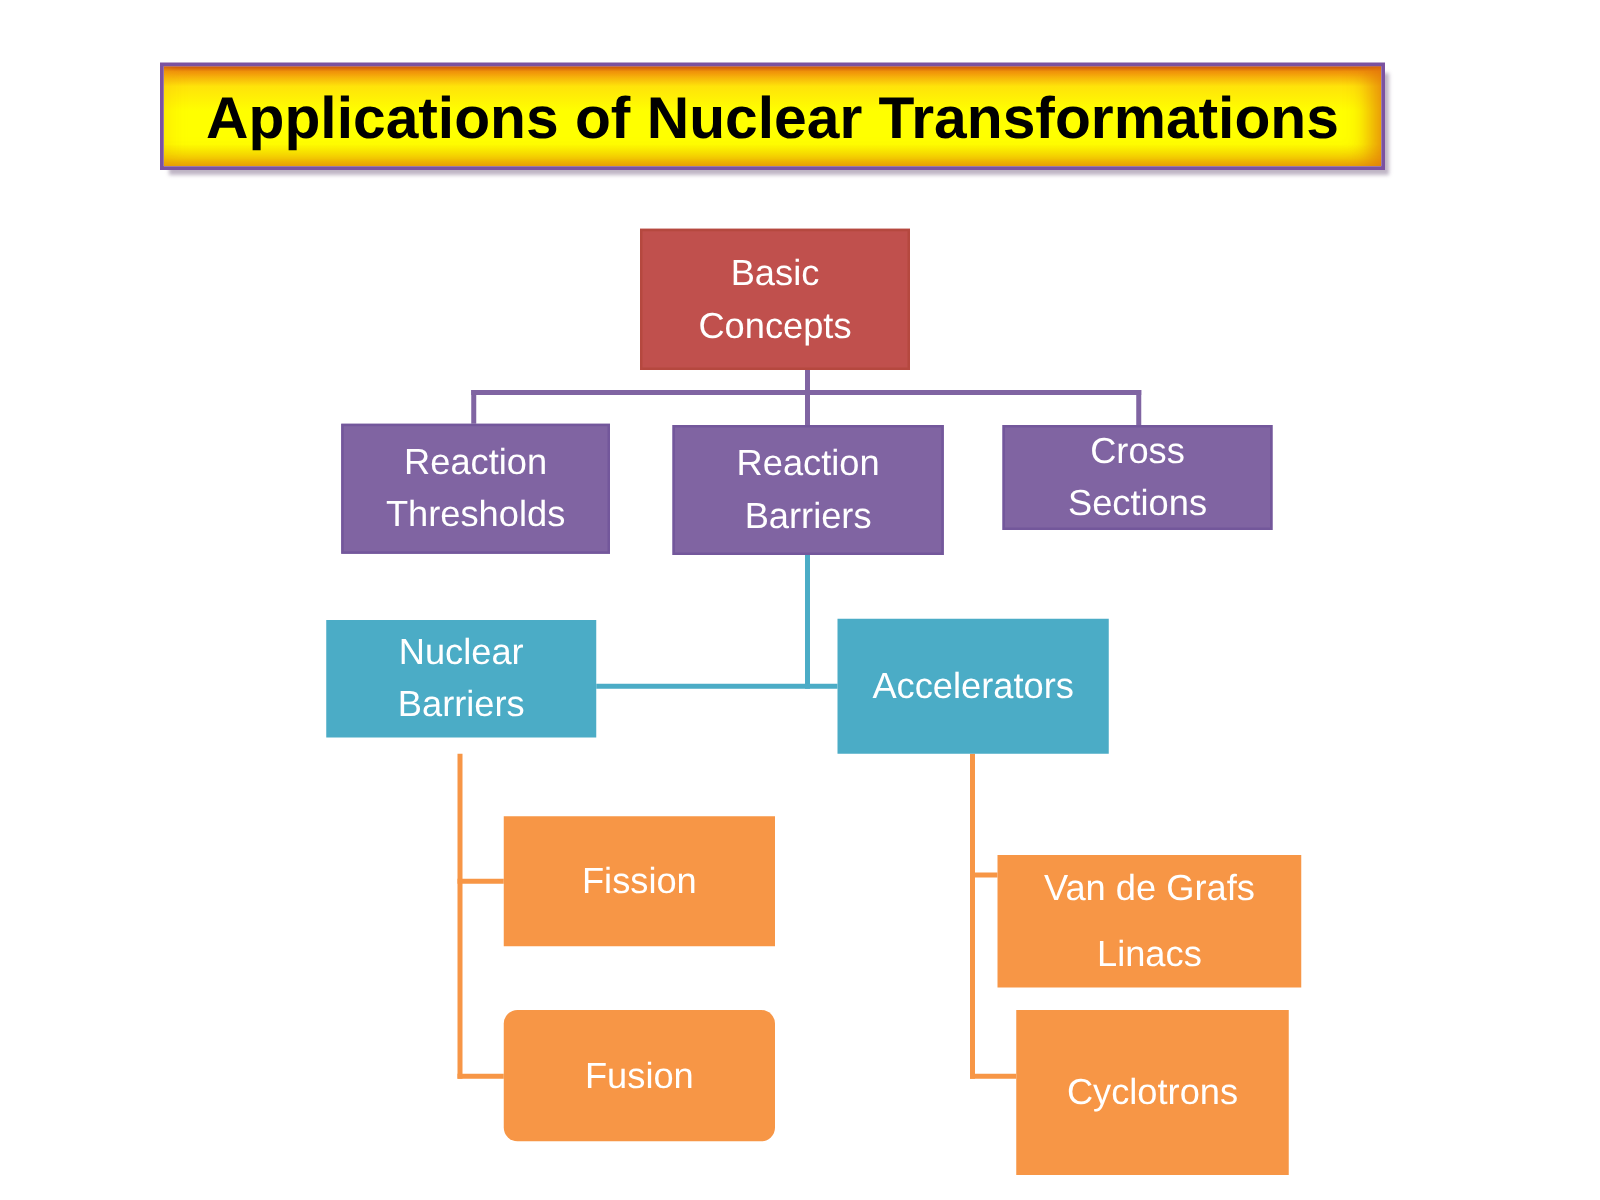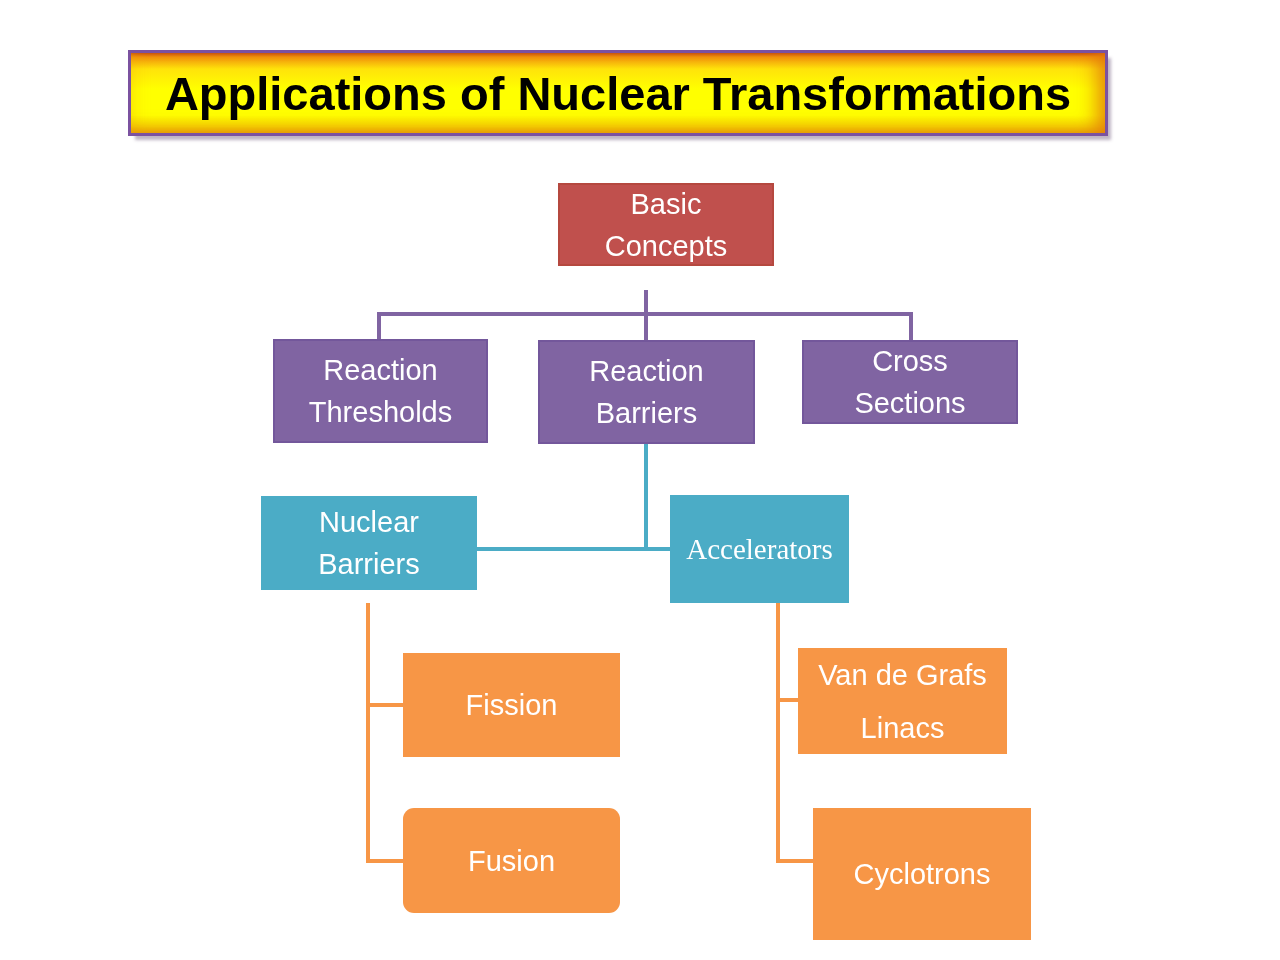--- a/index.html
+++ b/index.html
@@ -90,21 +90,21 @@
   <div class="conn conn-teal" style="left:477px; top:547px; width:193px; height:4px;"></div>
 
   <div class="conn conn-orange" style="left:366px; top:603px; width:4px; height:260px;"></div>
   <div class="conn conn-orange" style="left:366px; top:703px; width:37px; height:4px;"></div>
   <div class="conn conn-orange" style="left:366px; top:859px; width:37px; height:4px;"></div>
 
   <div class="conn conn-orange" style="left:776px; top:603px; width:4px; height:260px;"></div>
   <div class="conn conn-orange" style="left:776px; top:698px; width:22px; height:4px;"></div>
   <div class="conn conn-orange" style="left:776px; top:859px; width:37px; height:4px;"></div>
 
-  <div class="node node-root" style="left:558px; top:183px; width:216px; height:83px;">
+  <div class="node node-root" style="left:512px; top:183px; width:216px; height:113px;">
     <div class="lines">
       <span>Basic</span>
       <span>Concepts</span>
     </div>
   </div>
 
   <div class="node node-lvl2" style="left:273px; top:339px; width:215px; height:104px;">
     <div class="lines">
       <span>Reaction</span>
       <span>Thresholds</span>
@@ -125,33 +125,33 @@
     </div>
   </div>
 
   <div class="node node-lvl3" style="left:261px; top:496px; width:216px; height:94px;">
     <div class="lines">
       <span>Nuclear</span>
       <span>Barriers</span>
     </div>
   </div>
 
-  <div class="node node-lvl3" style="left:670px; top:495px; width:179px; height:108px;font-family:Liberation Serif, serif;">
+  <div class="node node-lvl3" style="left:670px; top:495px; width:217px; height:108px;">
     <span>Accelerators</span>
   </div>
 
   <div class="node node-lvl4" style="left:403px; top:653px; width:217px; height:104px;">
     <span>Fission</span>
   </div>
 
   <div class="node node-lvl4" style="left:403px; top:808px; width:217px; height:105px;border-radius:11px;">
     <span>Fusion</span>
   </div>
 
-  <div class="node node-lvl4" style="left:798px; top:648px; width:209px; height:106px;">
+  <div class="node node-lvl4" style="left:798px; top:684px; width:243px; height:106px;">
     <div class="spread">
       <span>Van de Grafs</span>
       <span>Linacs</span>
     </div>
   </div>
 
   <div class="node node-lvl4" style="left:813px; top:808px; width:218px; height:132px;">
     <span>Cyclotrons</span>
   </div>
 

